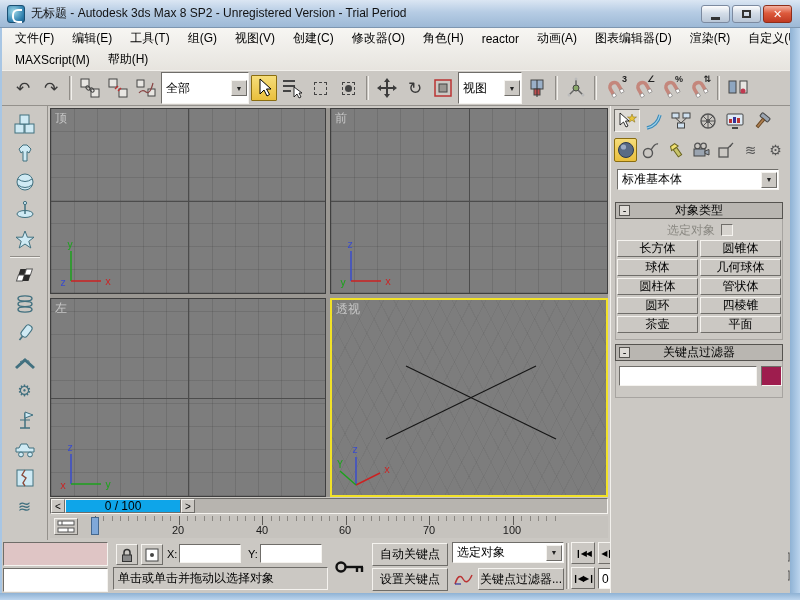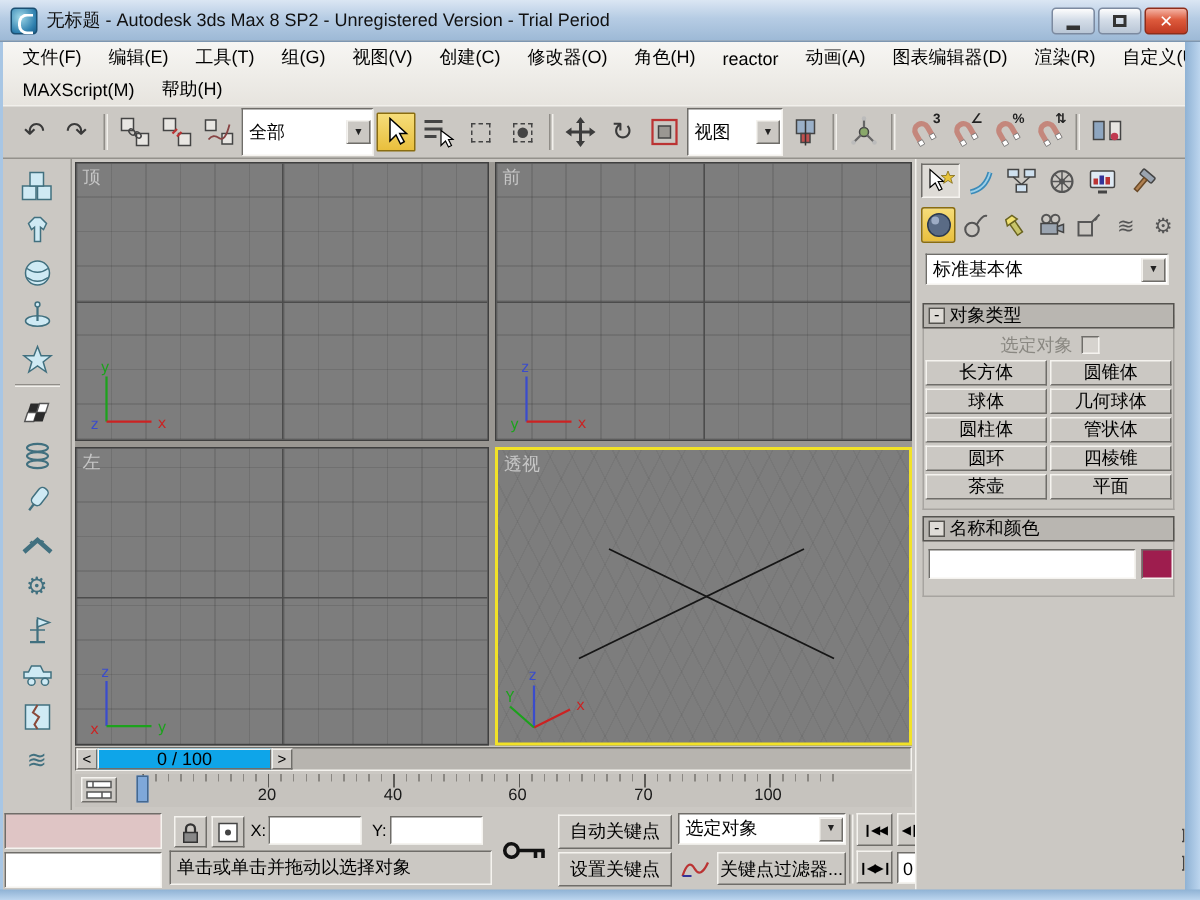--- a/index.html
+++ b/index.html
@@ -140,21 +140,21 @@
     border:1px solid transparent; }
   .cp-tab.active { background:#dedbd6; border-color:#6f6d69 #f5f3ef #f5f3ef #6f6d69; }
   .cp-sub { position:absolute; left:3px; top:32px; display:flex; gap:2px; }
   .cp-subbtn { width:23px; height:24px; display:flex; align-items:center; justify-content:center; }
   .cp-subbtn.active { background:linear-gradient(#f6dd7a,#e9bf3d); border:1px solid #8a6d10; border-radius:2px; }
   .cp-dd { position:absolute; left:6px; top:63px; width:162px; height:21px; }
   .rollout-hd { position:absolute; left:4px; width:168px; height:17px; background:#b9b6b1;
     border:1px solid #55534f; display:flex; align-items:center; font-size:12px; }
   .minusbox { width:11px; height:11px; background:#dedbd6; border:1px solid #55534f; margin:0 3px;
     line-height:9px; text-align:center; font-size:11px; }
-  .rollout-title { flex:1; text-align:left; padding-right:17px; }
+  .rollout-title { flex:1; text-align:center; padding-right:17px; }
   .rollout-body { position:absolute; left:4px; width:168px;
     border:1px solid #a7a4a0; border-top:none; }
   .autogrid-row { position:absolute; left:0; top:116px; width:178px; height:16px;
     display:flex; align-items:center; justify-content:center; gap:6px; color:#8a8882; font-size:12px; }
   .agcheck { width:12px; height:12px; background:#d6d3ce; border:1px solid; border-color:#6f6d69 #f5f3ef #f5f3ef #6f6d69; }
   .ot-grid { position:absolute; left:6px; top:134px; width:166px; display:grid;
     grid-template-columns:81px 81px; grid-auto-rows:17px; gap:2px; }
   .otbtn { background:#cbc8c3; border:1px solid; border-color:#f5f3ef #6f6d69 #6f6d69 #f5f3ef;
     font-size:12px; font-family:inherit; display:flex; align-items:center; justify-content:center; padding:0; }
   .name-field { position:absolute; left:8px; top:260px; width:138px; height:20px; font-size:12px; padding:0 3px; }
@@ -810,21 +810,21 @@
         <button class="otbtn">管状体</button>
         <button class="otbtn">圆环</button>
         <button class="otbtn">四棱锥</button>
         <button class="otbtn">茶壶</button>
         <button class="otbtn">平面</button>
       </div>
 
     <div class="rollout-body" style="top:246px;height:46px"></div>
     <div class="rollout-hd" style="top:238px">
       <span class="minusbox">-</span>
-      <span class="rollout-title">名称和颜色</span>
+      <span class="rollout-title">关键点过滤器</span>
     </div>
     <input class="name-field sunken" value="" style="">
     <div class="color-swatch" style="background: rgb(158, 29, 78);"></div>
   </div>
 
   <div class="wb-left"></div>
   <div class="wb-right"></div>
   <div class="wb-bottom"></div>
 
 </div>

